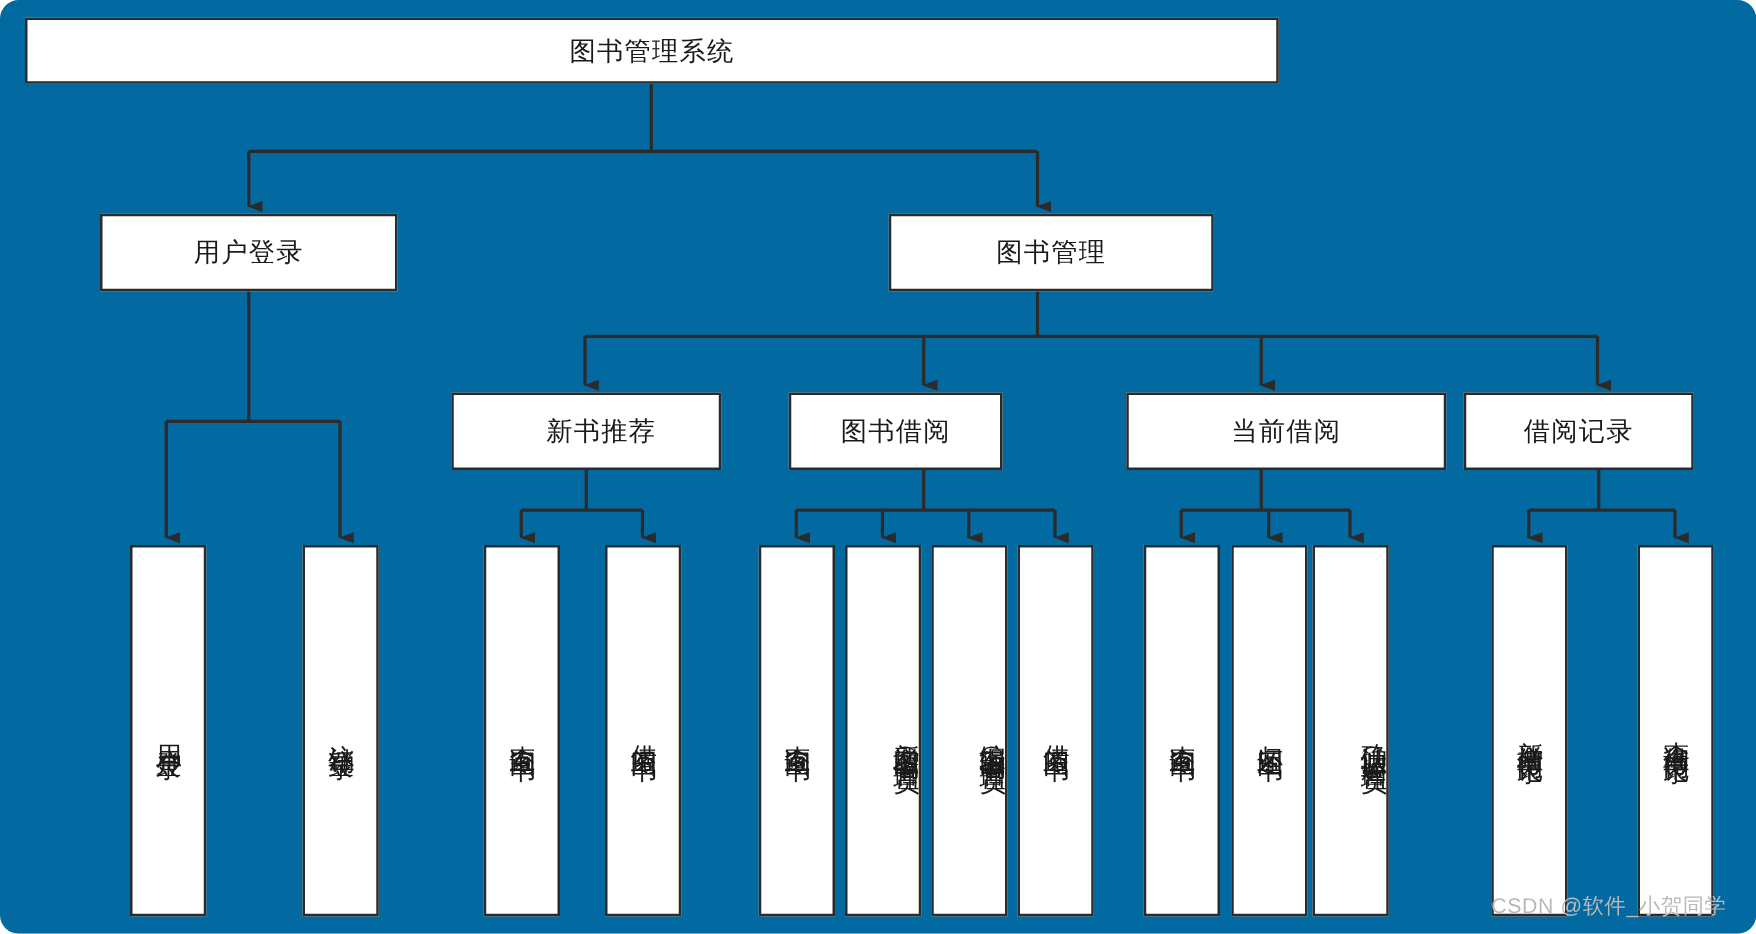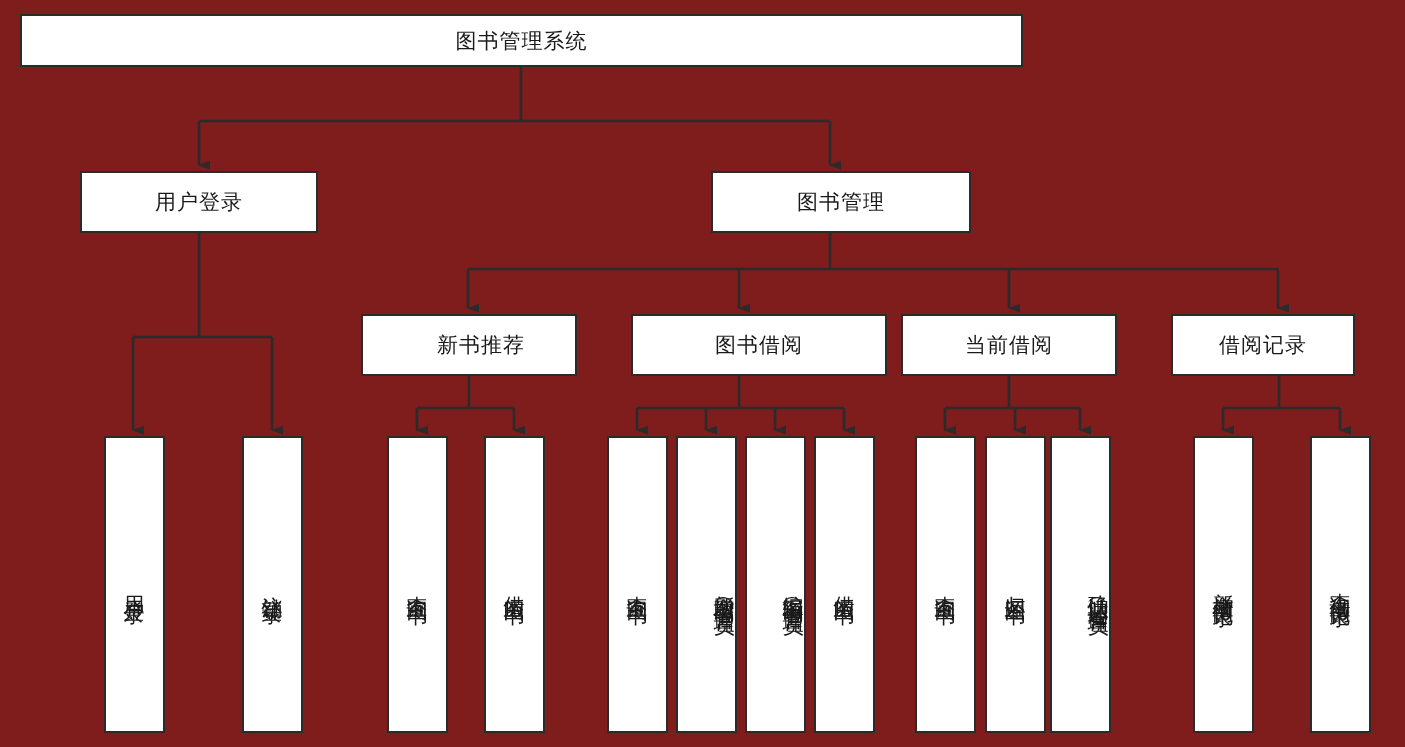--- a/index.html
+++ b/index.html
@@ -7,22 +7,23 @@
     padding: 0;
     background: #ffffff;
   }
   body {
     font-family: "Liberation Sans", "DejaVu Sans", sans-serif;
   }
   #canvas {
     position: relative;
     width: 1405px;
     height: 747px;
-    background: #7f1d1d;
+    background: #0369a1;
     overflow: hidden;
+    border-radius: 15px;
   }
   svg.wires {
     position: absolute;
     left: 0;
     top: 0;
     width: 1405px;
     height: 747px;
     pointer-events: none;
   }
   .node {
@@ -123,24 +124,24 @@
       </div>
       <div class="node node-h" style="left: 80px; top: 171px; width: 238px; height: 62px;">
         <span>用户登录</span>
       </div>
       <div class="node node-h" style="left: 711px; top: 171px; width: 260px; height: 62px;">
         <span>图书管理</span>
       </div>
       <div class="node node-h" style="left: 361px; top: 314px; width: 216px; height: 62px; padding-left: 24px;">
         <span>新书推荐</span>
       </div>
-      <div class="node node-h" style="left: 631px; top: 314px; width: 256px; height: 62px; text-align: right;">
+      <div class="node node-h" style="left: 631px; top: 314px; width: 171px; height: 62px; text-align: right;">
         <span>图书借阅</span>
       </div>
-      <div class="node node-h" style="left: 901px; top: 314px; width: 216px; height: 62px;">
+      <div class="node node-h" style="left: 901px; top: 314px; width: 256px; height: 62px;">
         <span>当前借阅</span>
       </div>
       <div class="node node-h" style="left: 1171px; top: 314px; width: 184px; height: 62px;">
         <span>借阅记录</span>
       </div>
       <div class="node node-v centered" style="left: 104px; top: 436px; width: 61px; height: 297px;">
         <span>用户登录</span>
       </div>
       <div class="node node-v centered" style="left: 242px; top: 436px; width: 61px; height: 297px;">
         <span>注销登录</span>
@@ -173,14 +174,15 @@
         <span>确认归还（管理员）</span>
       </div>
       <div class="node node-v centered" style="left: 1193px; top: 436px; width: 61px; height: 297px;">
         <span>新增借阅记录</span>
       </div>
       <div class="node node-v centered" style="left: 1310px; top: 436px; width: 61px; height: 297px;">
         <span>查询借阅记录</span>
       </div>
     </div>
 
+  <div class="watermark" style="left: 1193px; top: 713px;">CSDN @软件_小贺同学</div>
 
 </div>
 
 </body></html>

